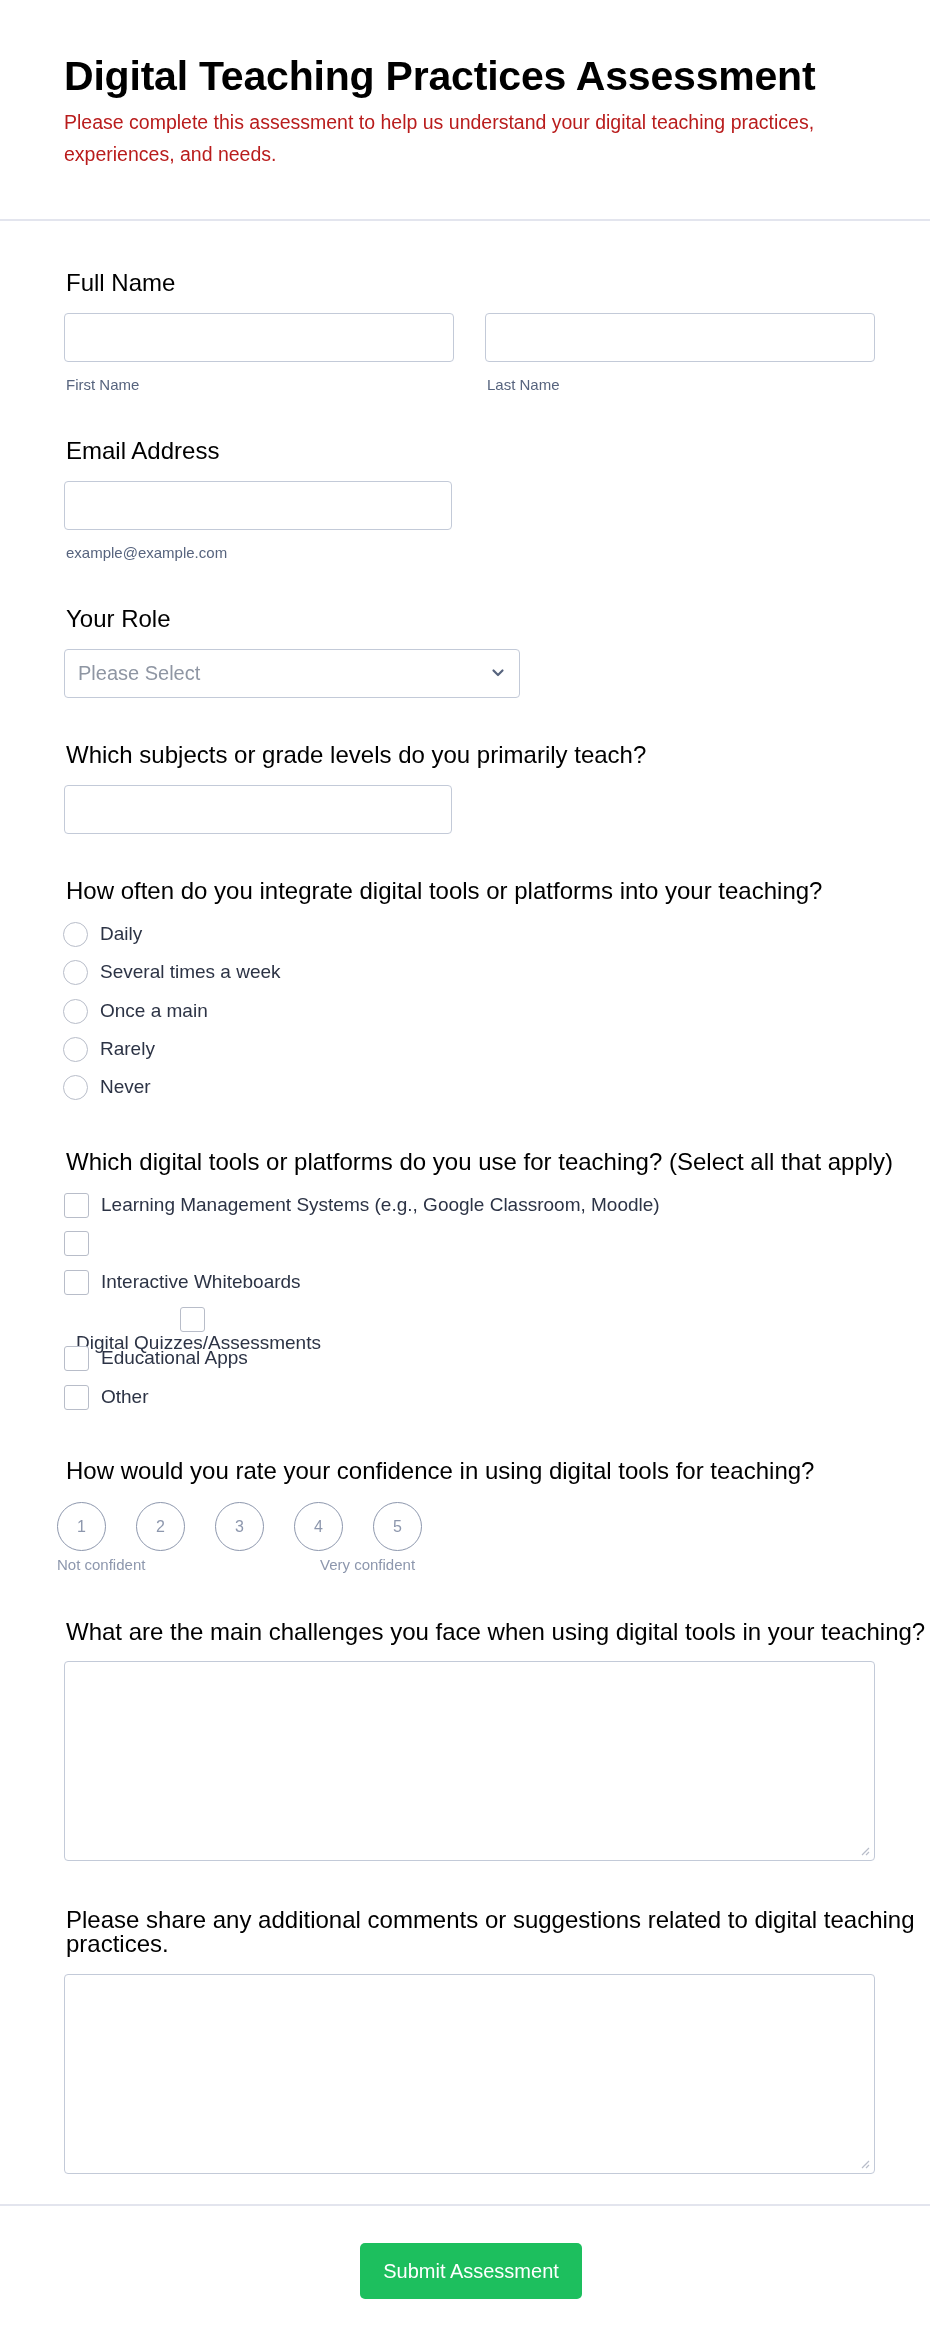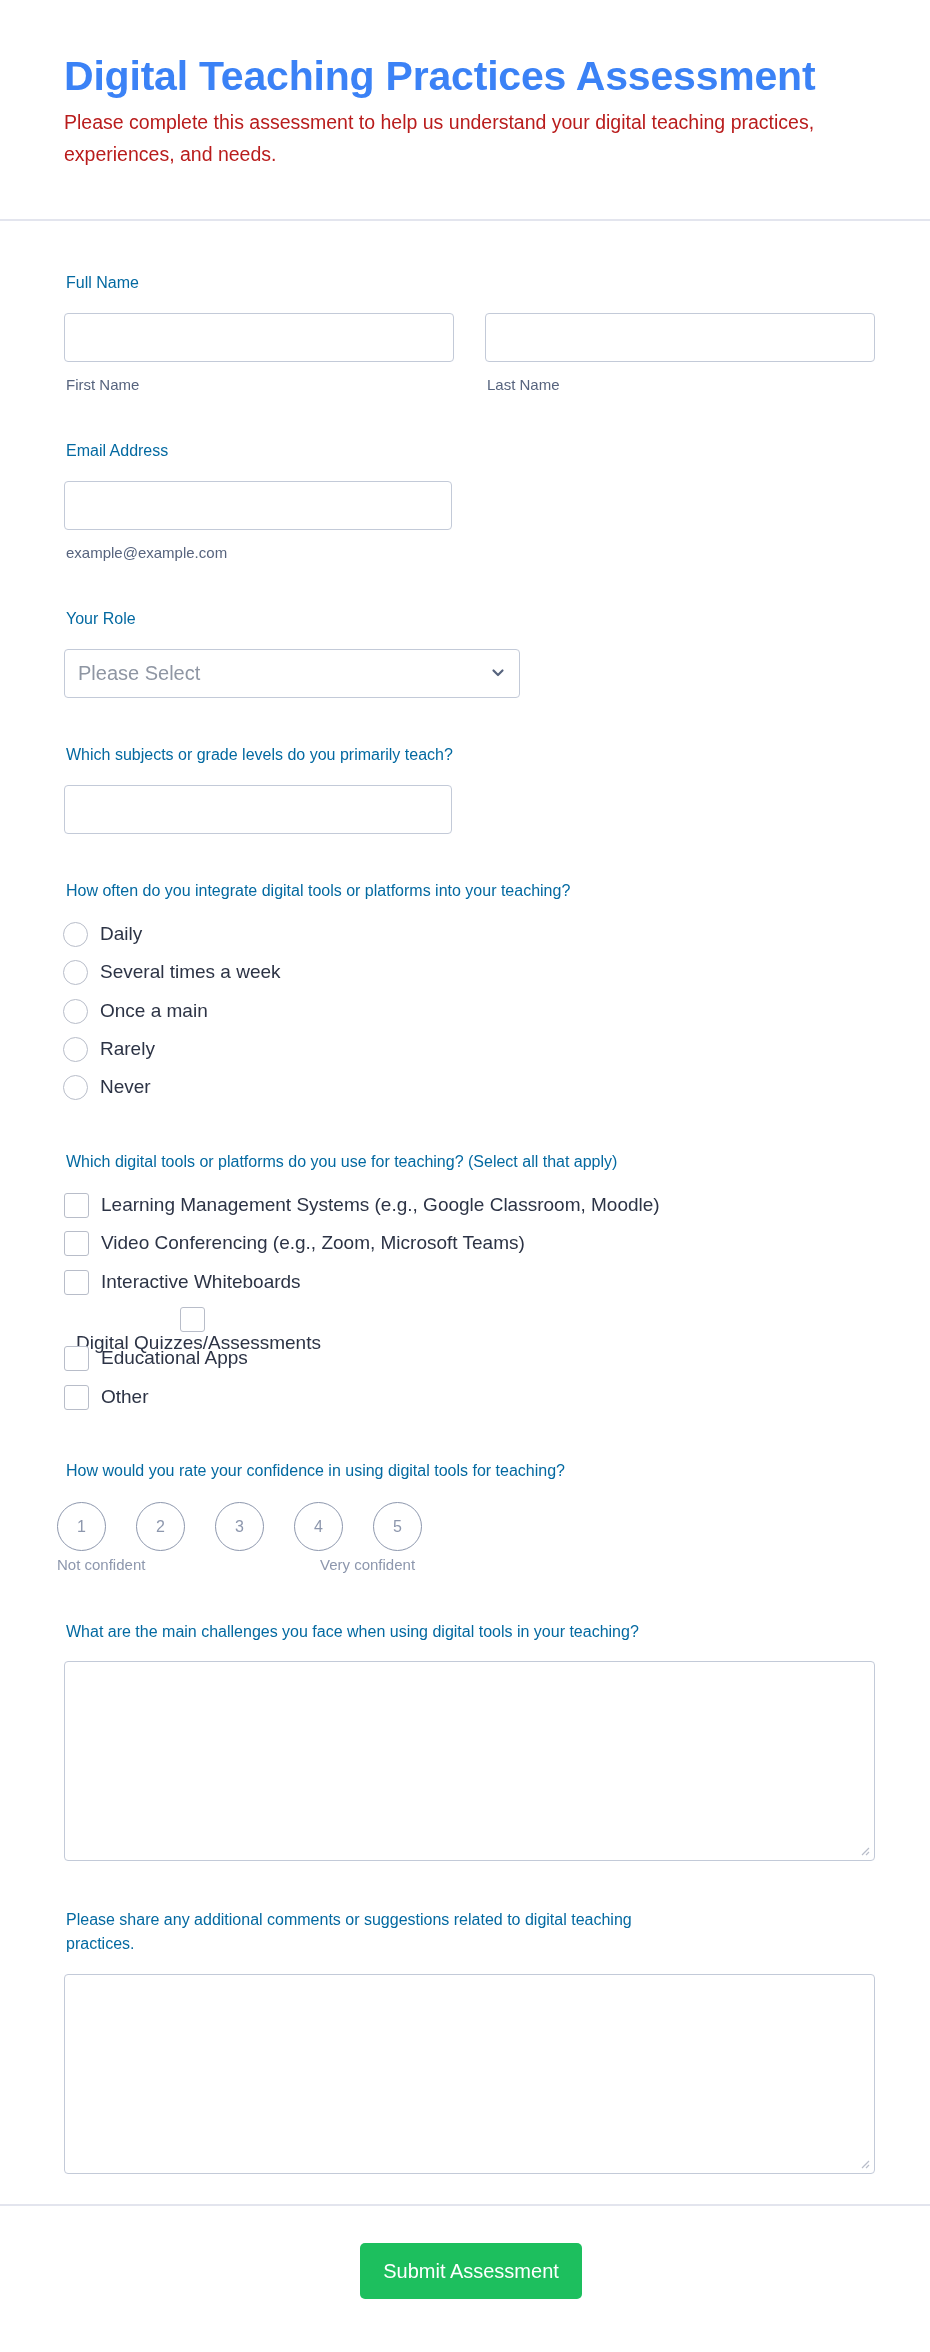--- a/index.html
+++ b/index.html
@@ -7,31 +7,31 @@
   body {
     font-family: "Liberation Sans", "DejaVu Sans", sans-serif;
     color: #2c3345;
     position: relative;
     height: 2352px;
     overflow: hidden;
   }
   .abs { position: absolute; }
   .title {
     left: 64px; top: 50px;
-    font-size: 41px; font-weight: 700; color: #3b82f6;
+    font-size: 41px; font-weight: 700; color: #000000;
     letter-spacing: -0.2px; line-height: 52px;
     white-space: nowrap;
   }
   .subtitle {
     left: 64px; top: 106px; width: 760px;
     font-size: 19.5px; line-height: 32px; color: #b91c1c;
   }
   .divider { left: 0; width: 930px; height: 2px; background: #e3e5ee; }
   .label {
-    font-size: 16px; color: #0369a1; line-height: 26px; white-space: nowrap;
+    font-size: 24px; color: #000000; line-height: 26px; white-space: nowrap;
   }
   .sublabel { font-size: 15px; color: #57647e; line-height: 20px; }
   .input {
     border: 1.5px solid #c3cad8; border-radius: 4px; background: #fff;
     height: 49px;
   }
   .select {
     border: 1.5px solid #c3cad8; border-radius: 4px; background: #fff;
     height: 49px; display: flex; align-items: center; padding-left: 13px;
     font-size: 20px; color: #8f96a3;
@@ -123,21 +123,20 @@
   <span class="opt-text">Never</span>
 </div>
 
 <div class="abs label" style="left:66px; top:1149px;">Which digital tools or platforms do you use for teaching? (Select all that apply)</div>
 <div class="abs option-row" style="left:64px; top:1192px;">
   <span class="checkbox"></span>
   <span class="opt-text">Learning Management Systems (e.g., Google Classroom, Moodle)</span>
 </div>
 <div class="abs option-row" style="left:64px; top:1230px;">
   <span class="checkbox"></span>
-  <span class="opt-text">Video Conferencing (e.g., Zoom, Microsoft Teams)</span>
 </div>
 <div class="abs option-row" style="left:64px; top:1269px;">
   <span class="checkbox"></span>
   <span class="opt-text">Interactive Whiteboards</span>
 </div>
 <div class="abs option-row" style="left:64px; top:1307px;flex-direction:column;">
   <span class="checkbox"></span>
   <span class="opt-text">Digital Quizzes/Assessments</span>
 </div>
 <div class="abs option-row" style="left:64px; top:1345px;">

